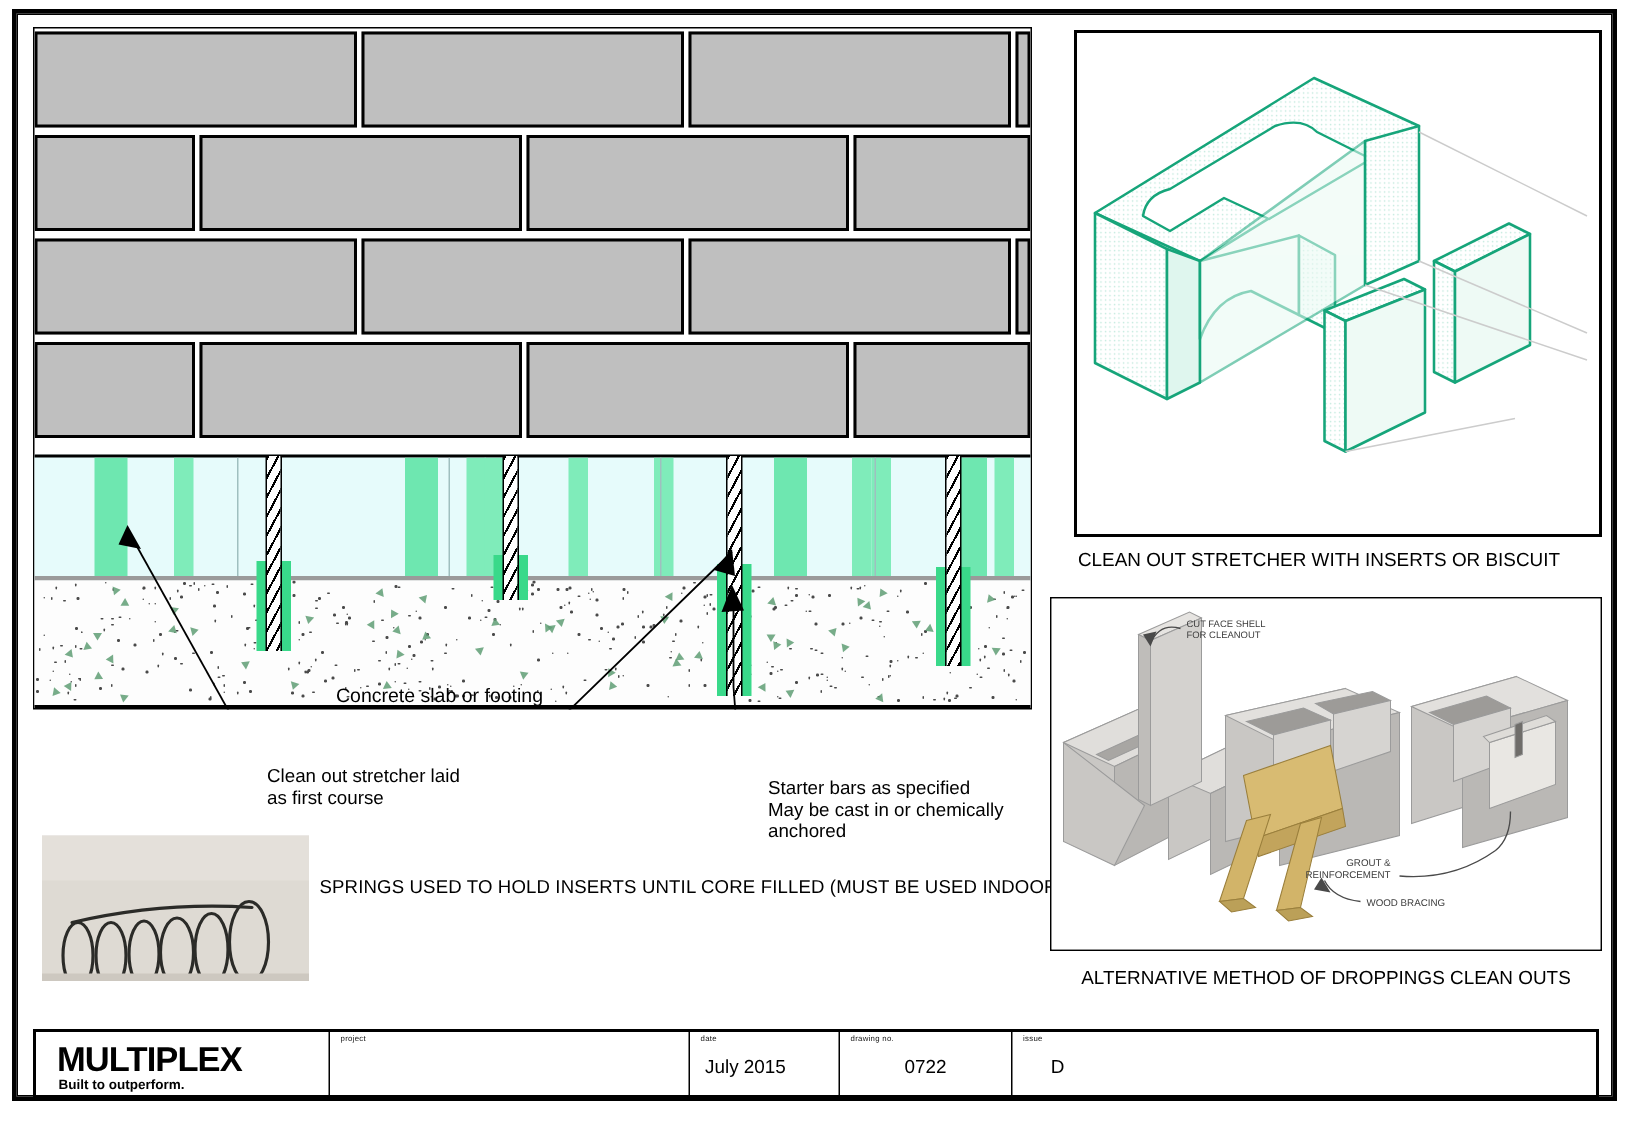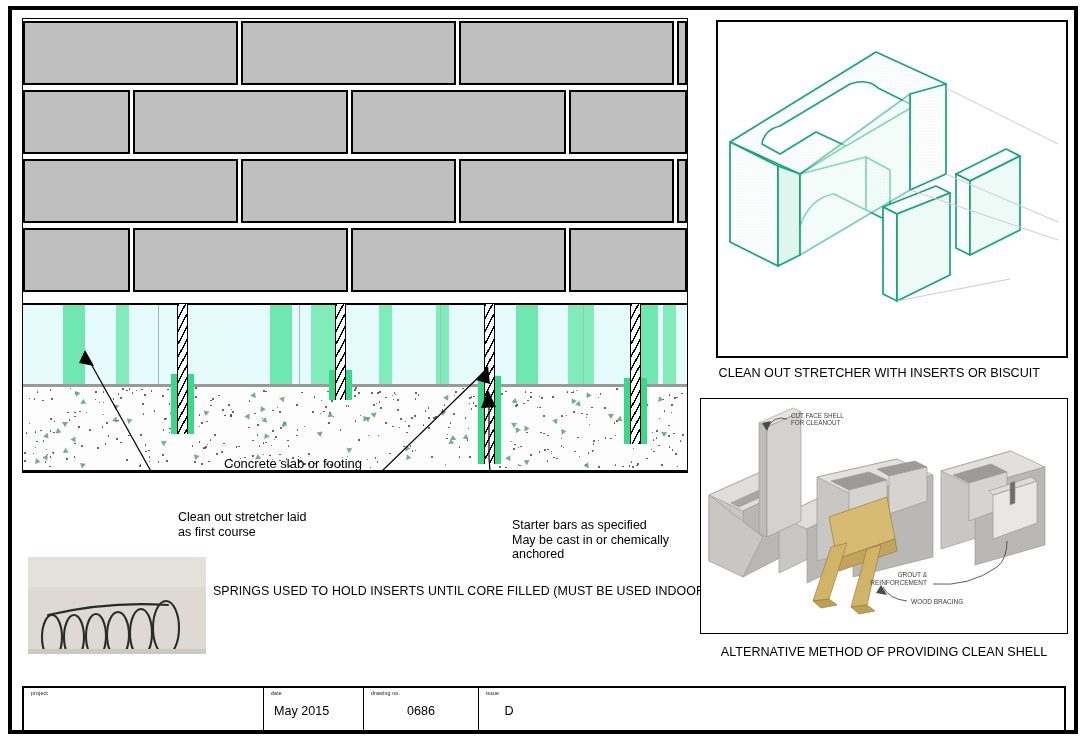--- a/index.html
+++ b/index.html
@@ -792,38 +792,42 @@
 
       <g stroke="#4a4a4a" stroke-width="0.9" fill="none">
         <path d="M232 185 Q268 188 296 168 Q306 160 306 142"></path>
       </g>
       <text x="226" y="178" text-anchor="end" font-family="Liberation Sans, sans-serif" font-size="6.5" fill="#3d3d3d">GROUT &amp;</text>
       <text x="226" y="186" text-anchor="end" font-family="Liberation Sans, sans-serif" font-size="6.5" fill="#3d3d3d">REINFORCEMENT</text>
     </svg>
   </div>
 
   <div class="panel-caption" style="left:700px;top:645px;width:368px;">ALTERNATIVE METHOD OF
-PROVIDING CLEAN SHELL</div>
+DROPPINGS CLEAN OUTS</div>
 
   <div id="title-block">
 
+    <div id="logo-cell" class="tb-cell">
+      <div class="logo-word">MULTIPLEX</div>
+      <div class="logo-tag">Built to outperform.</div>
+    </div>
 
     <div class="tb-cell" style="width:240px;">
       <div class="tb-key">project</div>
     </div>
 
 
     <div class="tb-cell" style="width:100px;">
       <div class="tb-key">date</div>
-      <div class="tb-val" style="top:16px;">May 2015</div>
+      <div class="tb-val" style="top:16px;">July 2015</div>
     </div>
 
     <div class="tb-cell" style="width:115px;">
       <div class="tb-key">drawing no.</div>
-      <div class="tb-val center" style="top:16px;">0686</div>
+      <div class="tb-val center" style="top:16px;">0722</div>
     </div>
 
     <div class="tb-cell" style="width:60px;">
       <div class="tb-key">issue</div>
       <div class="tb-val center" style="top:16px;">D</div>
     </div>
   </div>
 
 </div>
 

